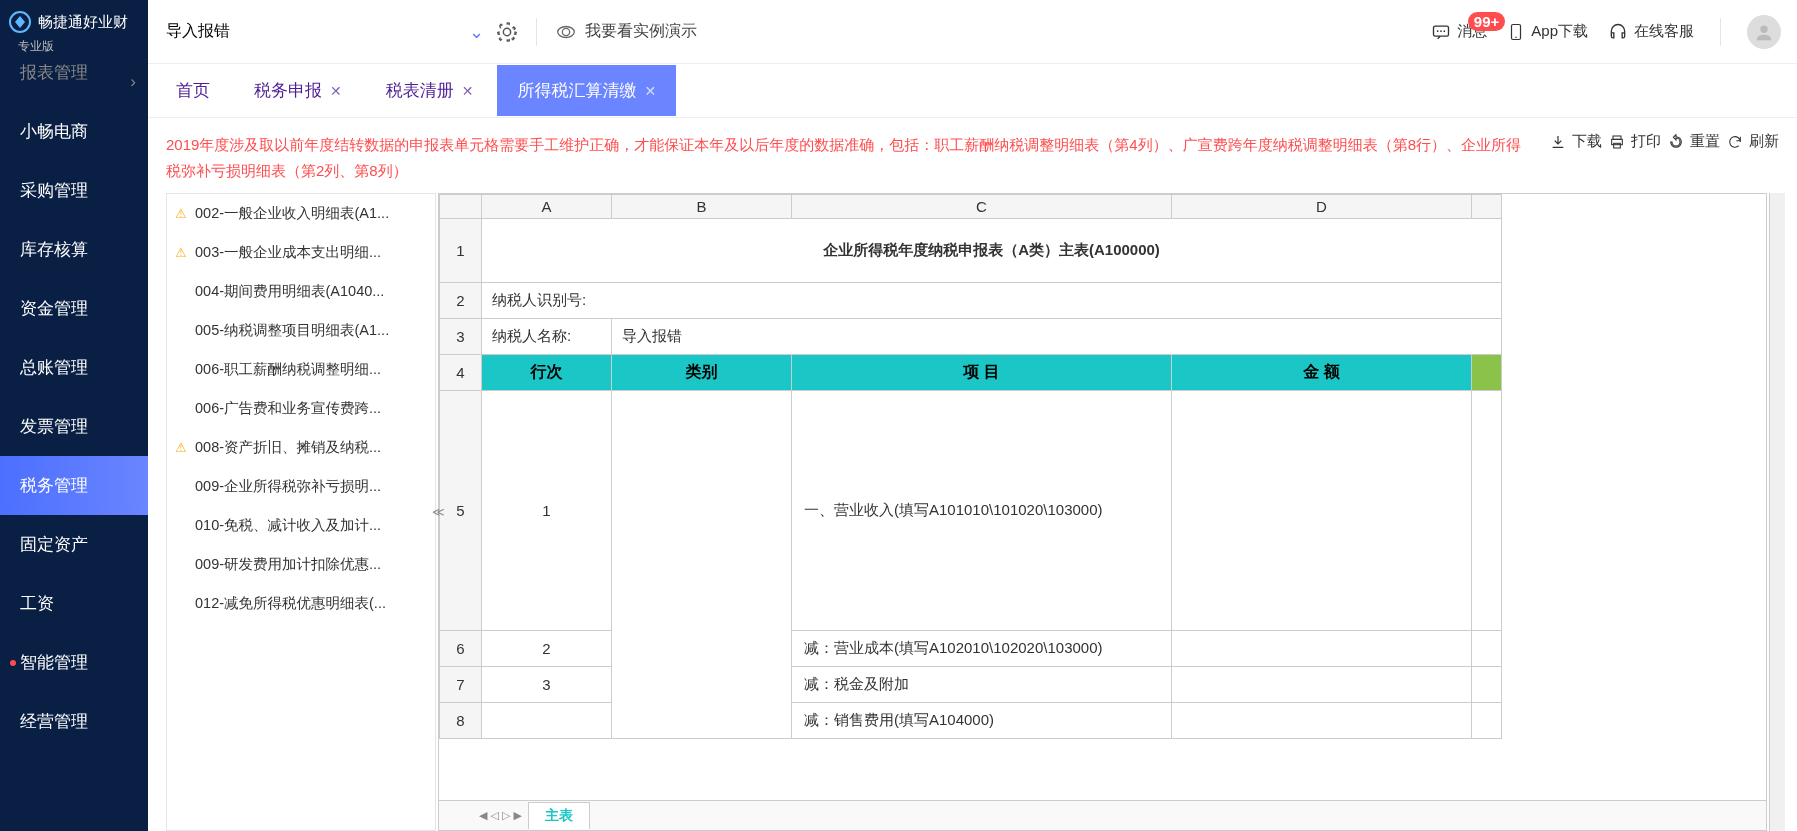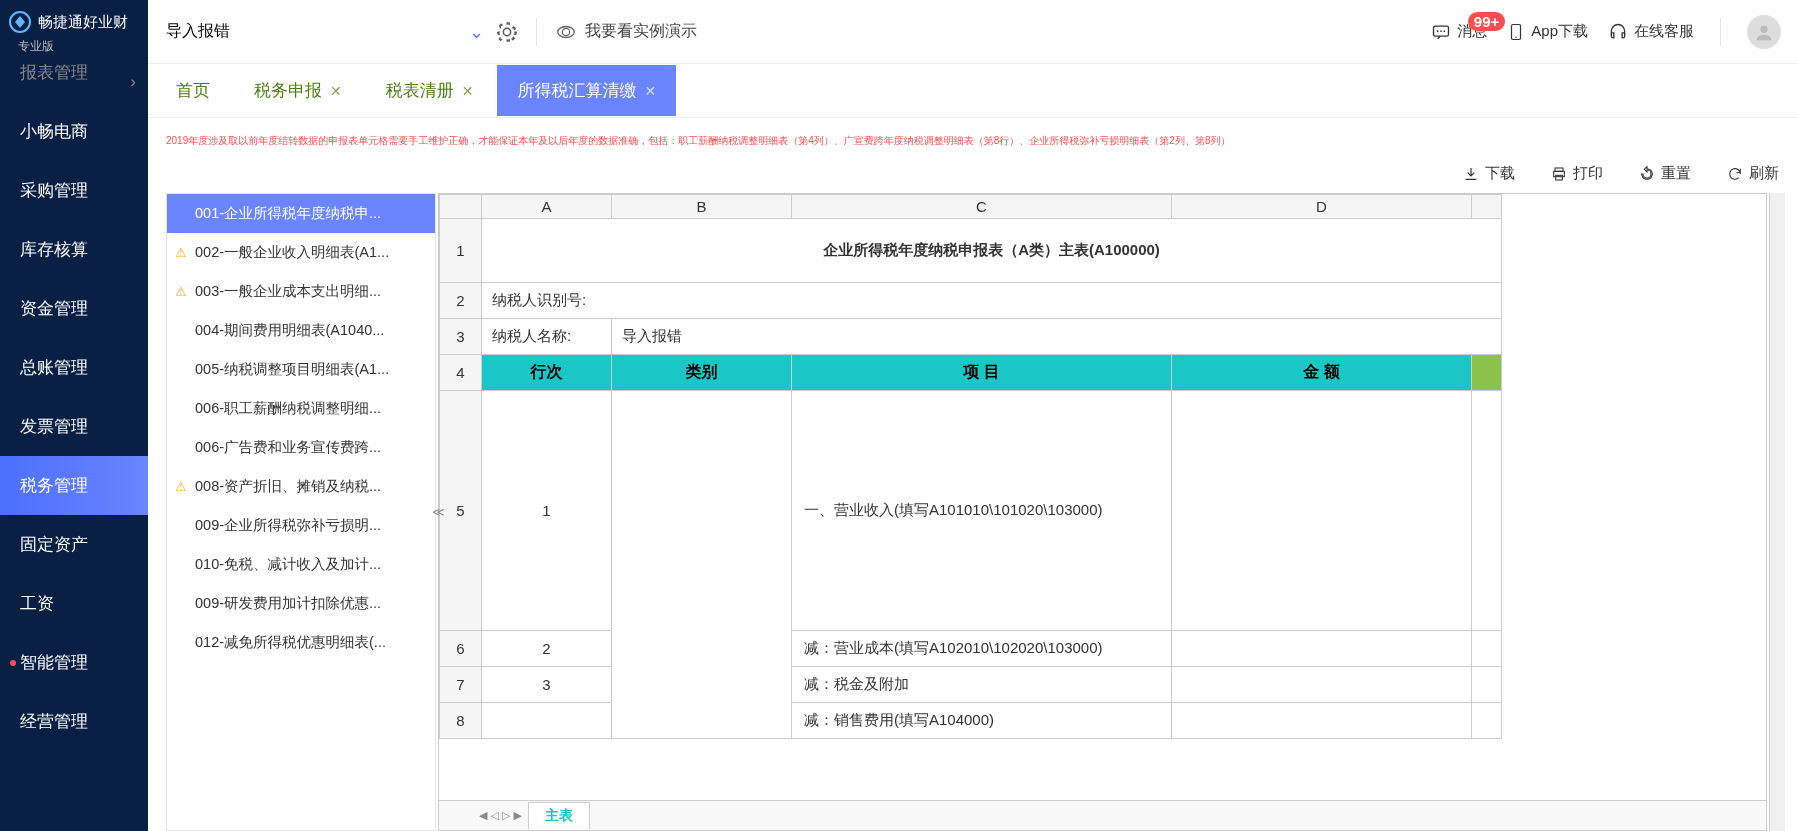--- a/index.html
+++ b/index.html
@@ -29,28 +29,28 @@
 .gear-icon { color: #555; cursor: pointer; }
 .divider-v { width: 1px; height: 28px; background: #e5e5e5; margin: 0 6px; }
 .demo-link { display: flex; align-items: center; gap: 8px; color: #444; cursor: pointer; font-size: 16px; }
 .top-right { margin-left: auto; display: flex; align-items: center; gap: 20px; }
 .top-item { display: flex; align-items: center; gap: 6px; color: #333; cursor: pointer; font-size: 15px; position: relative; }
 .badge { position: absolute; top: -10px; right: -18px; background: #ff4d4f; color: #fff; font-size: 15px; border-radius: 10px; padding: 1px 6px; font-weight: bold; }
 .avatar { width: 34px; height: 34px; background: #ddd; border-radius: 50%; display: flex; align-items: center; justify-content: center; color: #999; }
 
 
 .tabs { height: 54px; display: flex; align-items: center; padding: 0 8px; border-bottom: 1px solid #eee; gap: 4px; }
-.tab { padding: 14px 20px; font-size: 17px; cursor: pointer; display: flex; align-items: center; gap: 8px; color: #4d7c0f; }
+.tab { padding: 14px 20px; font-size: 17px; cursor: pointer; display: flex; align-items: center; gap: 8px; color: #4c1d95; }
 .tab.active { background: #6a85ff; color: #fff; }
 .tab-close { font-size: 14px; color: inherit; opacity: 0.7; }
 
 
 .notice-row { display: flex; align-items: flex-start; padding: 14px 18px 10px; gap: 20px; }
-.notice { color: #ff4d4f; font-size: 10px; line-height: 1.7; flex: 1; }
-.actions { display: flex; gap: 36px; flex-shrink: 0; align-items: flex-start; margin-top: 32px; }
+.notice { color: #ff4d4f; font-size: 15px; line-height: 1.7; flex: 1; }
+.actions { display: flex; gap: 7px; flex-shrink: 0; align-items: flex-start; }
 .action-btn { display: flex; align-items: center; gap: 6px; cursor: pointer; font-size: 15px; color: #333; }
 
 
 .content { flex: 1; display: flex; min-height: 0; padding: 0 12px 0 18px; gap: 2px; position: relative; }
 .form-list { width: 270px; background: #fff; border: 1px solid #e5e5e5; overflow-y: auto; flex-shrink: 0; }
 .form-item { padding: 10px 12px 10px 28px; font-size: 14.5px; cursor: pointer; white-space: nowrap; overflow: hidden; text-overflow: ellipsis; display: flex; align-items: center; gap: 6px; position: relative; }
 .form-item.selected { background: #6a85ff; color: #fff; }
 .form-item .warn { position: absolute; left: 8px; color: #faad14; font-size: 13px; }
 .collapse-handle { position: absolute; left: 284px; top: 50%; transform: translateY(-50%); font-size: 12px; color: #888; cursor: pointer; z-index: 5; }
 
@@ -205,23 +205,20 @@
           <svg width="16" height="16" viewBox="0 0 24 24">
               <path d="M20 12a8 8 0 10-2.3 5.6M20 4v6h-6" fill="none" stroke="#333" stroke-width="1.6"></path>
             </svg>
           <span>刷新</span>
         </div>
       </div>
     </div>
 
     <div class="content">
       <div class="form-list">
-        <div class="form-item selected">
-            <span>001-企业所得税年度纳税申...</span>
-          </div>
         <div class="form-item">
             <span class="warn">⚠</span>
             <span>002-一般企业收入明细表(A1...</span>
           </div>
         <div class="form-item">
             <span class="warn">⚠</span>
             <span>003-一般企业成本支出明细...</span>
           </div>
         <div class="form-item">
             <span>004-期间费用明细表(A1040...</span>

